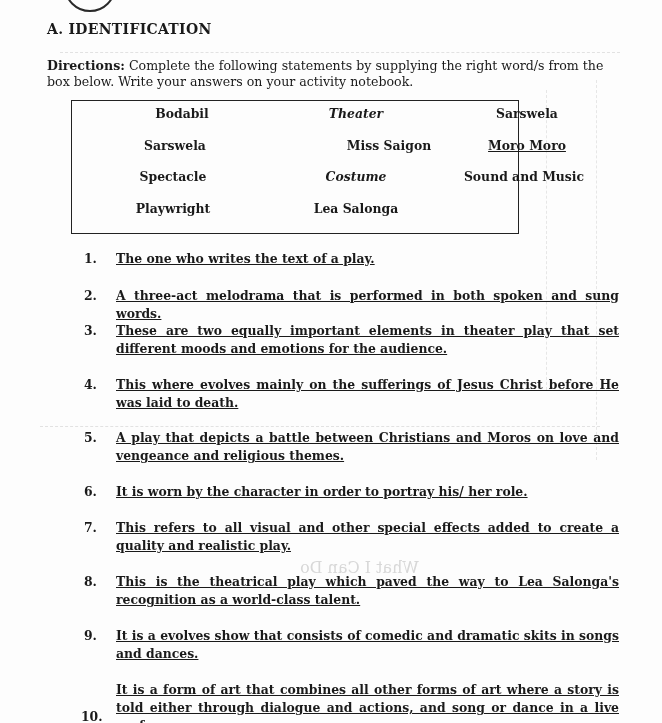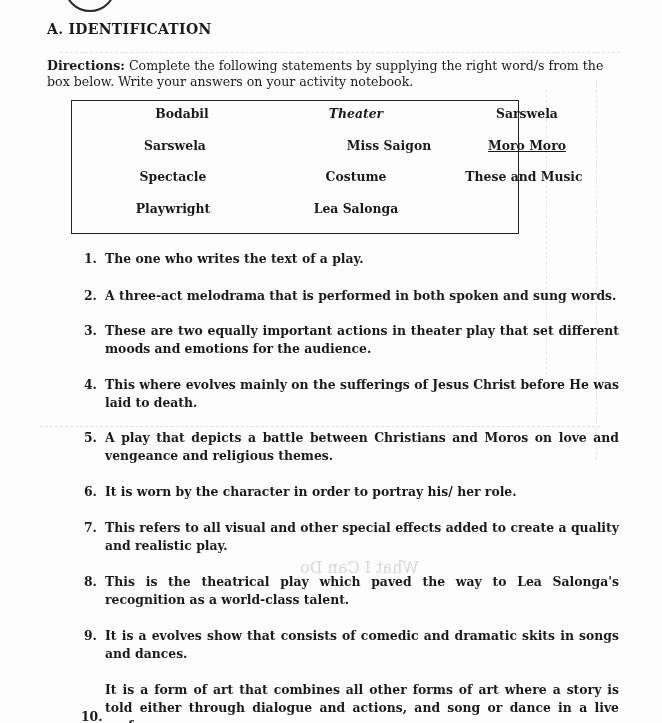--- a/index.html
+++ b/index.html
@@ -90,21 +90,22 @@
       font-weight: bold;
       text-align: justify;
     }
     .item .num {
       position: absolute;
       left: 0;
       top: 0;
     }
     .item .text {
       display: block;
-      margin-left: 21px;
+      margin-left: 32px;
+      text-decoration: underline;
     }
     .item.wide .num { left: -3px; margin-top: 27px; }
   </style>
 </head>
 <body>
 
 <div class="page">
 
   <div class="ghost-circle"></div>
   <div class="ghost-line" style="left:60px; top:52px; width:560px;"></div>
@@ -123,39 +124,39 @@
   <div class="word-box">
     <span class="word" style="left:110px; top:5px;">Bodabil</span>
     <span class="word" style="left:284px; top:5px;font-style:italic;">Theater</span>
     <span class="word" style="left:455px; top:5px;">Sarswela</span>
 
     <span class="word" style="left:103px; top:37px;">Sarswela</span>
     <span class="word" style="left:285px; top:37px;margin-left:32px;">Miss Saigon</span>
     <span class="word" style="left:455px; top:37px;text-decoration:underline;">Moro Moro</span>
 
     <span class="word" style="left:101px; top:68px;">Spectacle</span>
-    <span class="word" style="left:284px; top:68px;">Costume</span>
-    <span class="word" style="left:452px; top:68px;">These and Music</span>
+    <span class="word" style="left:284px; top:68px;font-style:italic;">Costume</span>
+    <span class="word" style="left:452px; top:68px;">Sound and Music</span>
 
     <span class="word" style="left:101px; top:100px;">Playwright</span>
     <span class="word" style="left:284px; top:100px;">Lea Salonga</span>
   </div>
 
   <div class="items">
     <div class="item" style="top:250px;">
       <span class="num">1.</span>
       <span class="text">The one who writes the text of a play.</span>
     </div>
     <div class="item" style="top:287px;">
       <span class="num">2.</span>
       <span class="text">A three-act melodrama that is performed in both spoken and sung words.</span>
     </div>
     <div class="item" style="top:322px;">
       <span class="num">3.</span>
-      <span class="text">These are two equally important actions in theater play that set different moods and emotions for the audience.</span>
+      <span class="text">These are two equally important elements in theater play that set different moods and emotions for the audience.</span>
     </div>
     <div class="item" style="top:376px;">
       <span class="num">4.</span>
       <span class="text">This where evolves mainly on the sufferings of Jesus Christ before He was laid to death.</span>
     </div>
     <div class="item" style="top:429px;">
       <span class="num">5.</span>
       <span class="text">A play that depicts a battle between Christians and Moros on love and vengeance and religious themes.</span>
     </div>
     <div class="item" style="top:483px;">

